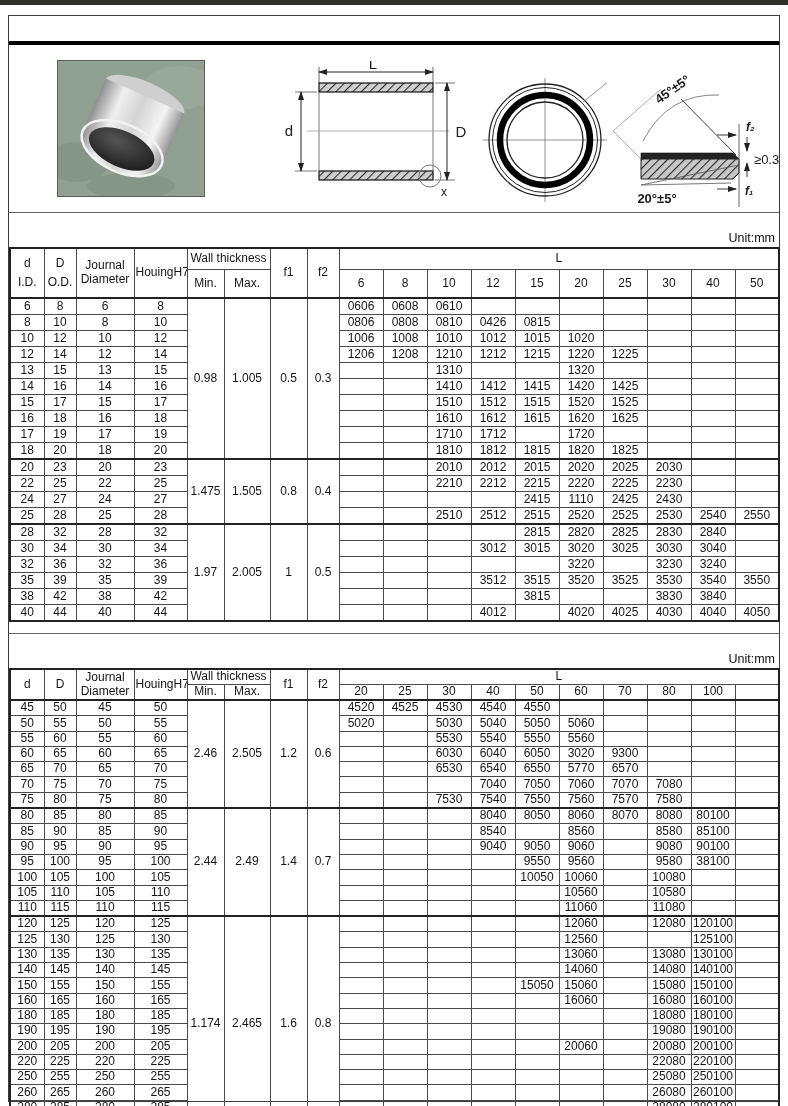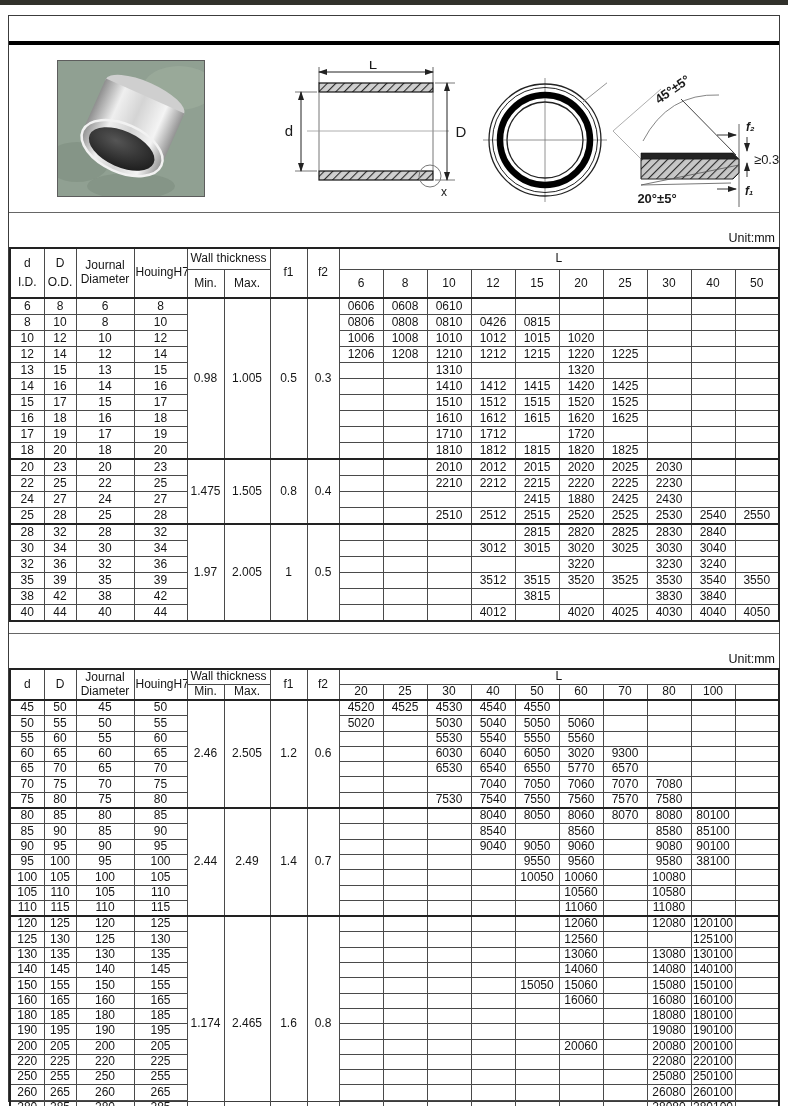--- a/index.html
+++ b/index.html
@@ -402,21 +402,21 @@
           <tr>
             <td>24</td>
             <td>27</td>
             <td>24</td>
             <td>27</td>
             <td></td>
             <td></td>
             <td></td>
             <td></td>
             <td>2415</td>
-            <td>1880</td>
+            <td>1110</td>
             <td>2425</td>
             <td>2430</td>
             <td></td>
             <td></td>
           </tr>
           <tr>
             <td>25</td>
             <td>28</td>
             <td>25</td>
             <td>28</td>

